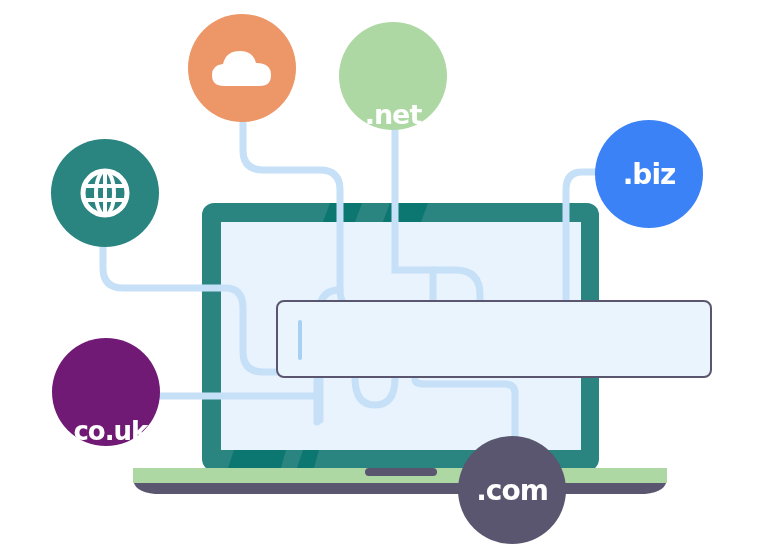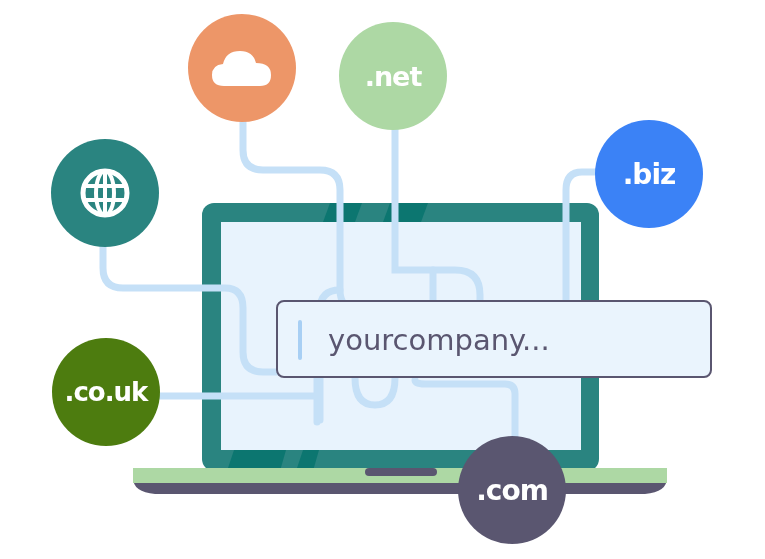--- a/index.html
+++ b/index.html
@@ -46,46 +46,45 @@
     <path d="M415,380 Q415,384 425,384 L505,384 Q515,384 515,394 L515,440"></path>
   </g>
 
   <path d="M133,468 L667,468 L667,478 Q667,492 645,494 L155,494 Q133,492 133,478 Z" fill="#5a5670"></path>
   <rect x="133" y="468" width="534" height="15" fill="#add8a4"></rect>
   <rect x="365" y="468" width="72" height="8" rx="4" fill="#5a5670"></rect>
 </svg>
 
 <div class="search-box">
   <div class="caret"></div>
-  <div class="search-text">yourcompany...</div>
 </div>
 
 <div class="bubble" style="left:188px;top:14px;width:108px;height:108px;background:#ed9668;">
   <svg width="64" height="40" viewBox="0 0 64 40">
     <path d="M14,38 Q2,38 2,27 Q2,17 13,16 Q16,3 30,3 Q43,3 46,15 Q61,15 61,27 Q61,38 50,38 Z" fill="#ffffff"></path>
   </svg>
 </div>
 
-<div class="bubble" style="left:339px;top:22px;width:108px;height:108px;background:#add8a4;font-size:27px;">
+<div class="bubble" style="left:339px;top:22px;width:108px;height:108px;background:#add8a4;font-size:27px;align-items:flex-end;">
   <span>.net</span>
 </div>
 
 <div class="bubble" style="left:51px;top:139px;width:108px;height:108px;background:#2a8480;">
   <svg width="52" height="52" viewBox="0 0 52 52">
     <circle cx="26" cy="26" r="22" fill="none" stroke="#ffffff" stroke-width="5"></circle>
     <ellipse cx="26" cy="26" rx="9" ry="22" fill="none" stroke="#ffffff" stroke-width="4"></ellipse>
     <line x1="26" y1="4" x2="26" y2="48" stroke="#ffffff" stroke-width="4"></line>
     <line x1="5" y1="19" x2="47" y2="19" stroke="#ffffff" stroke-width="4"></line>
     <line x1="5" y1="33" x2="47" y2="33" stroke="#ffffff" stroke-width="4"></line>
   </svg>
 </div>
 
 <div class="bubble" style="left:595px;top:120px;width:108px;height:108px;background:#3b82f6;font-size:28px;">
   <span>.biz</span>
 </div>
 
-<div class="bubble" style="left:52px;top:338px;width:108px;height:108px;background:#4d7c0f;font-size:26px;">
+<div class="bubble" style="left:52px;top:338px;width:108px;height:108px;background:#701a75;font-size:26px;align-items:flex-end;">
   <span>.co.uk</span>
 </div>
 
 <div class="bubble" style="left:458px;top:436px;width:108px;height:108px;background:#5a5670;font-size:28px;text-align:center;">
   <span>.com</span>
 </div>
 
 </body></html>

